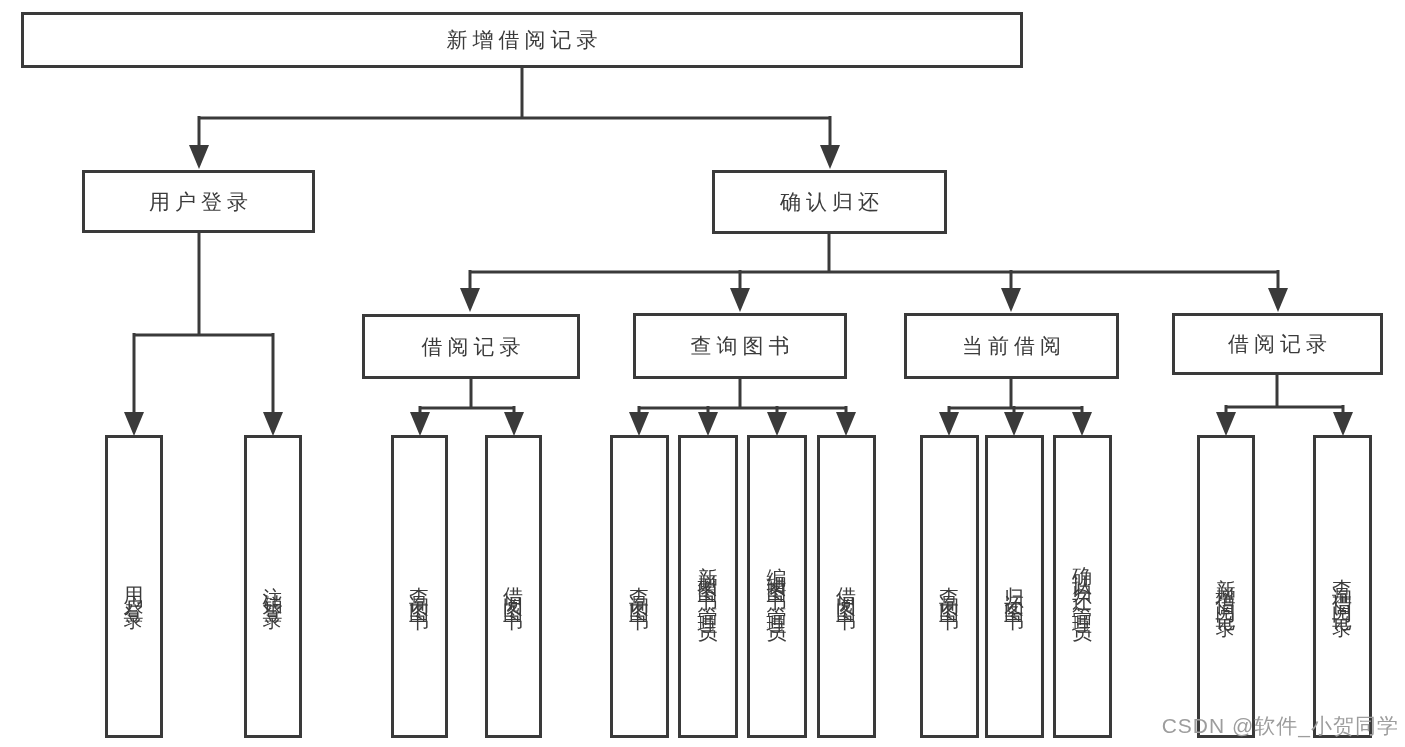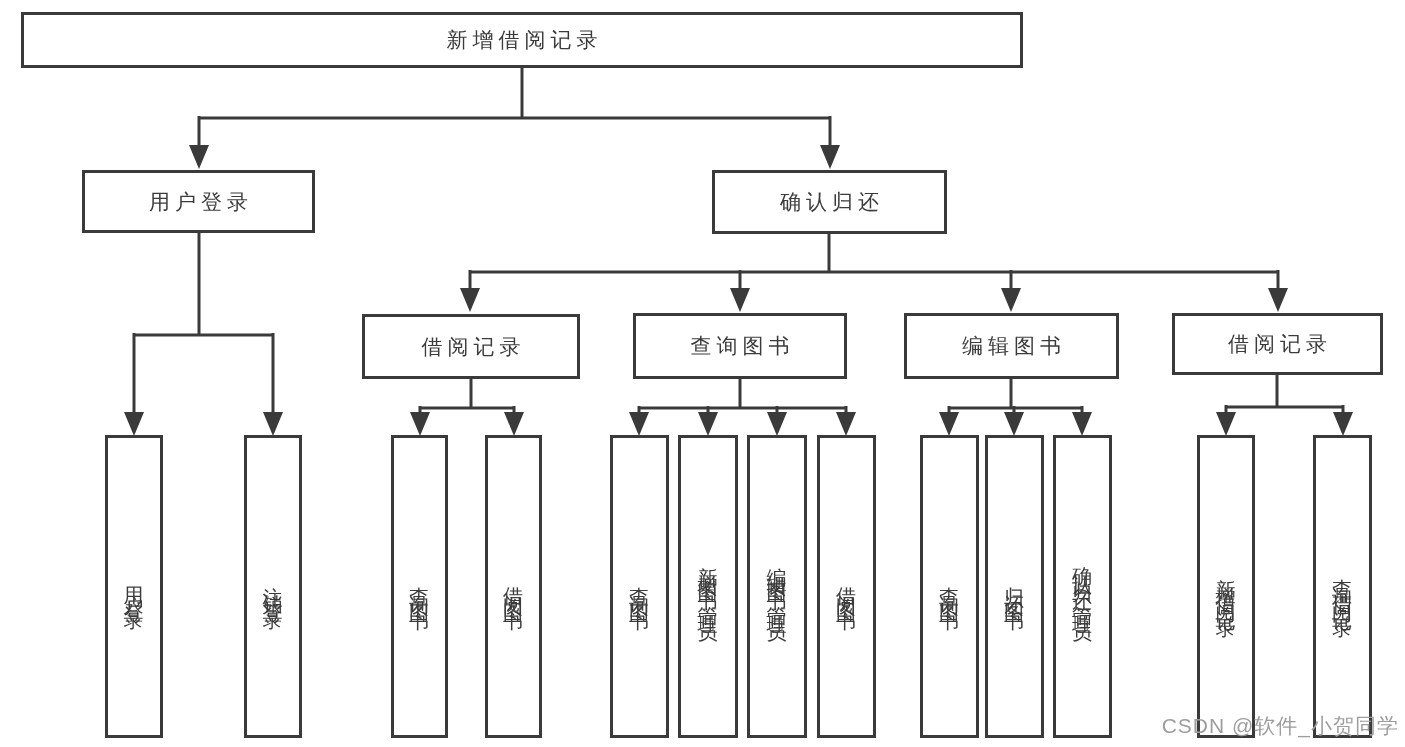--- a/index.html
+++ b/index.html
@@ -139,21 +139,21 @@
     </g>
   </svg>
 
   <div class="node h-node" style="left:21px; top:12px; width:1002px; height:56px;">新增借阅记录</div>
 
   <div class="node h-node" style="left:82px; top:170px; width:233px; height:63px;">用户登录</div>
   <div class="node h-node" style="left:712px; top:170px; width:235px; height:64px;">确认归还</div>
 
   <div class="node h-node" style="left:362px; top:314px; width:218px; height:65px;">借阅记录</div>
   <div class="node h-node" style="left:633px; top:313px; width:214px; height:66px;">查询图书</div>
-  <div class="node h-node" style="left:904px; top:313px; width:215px; height:66px;">编辑图书</div>
+  <div class="node h-node" style="left:904px; top:313px; width:215px; height:66px;">当前借阅</div>
   <div class="node h-node" style="left:1172px; top:313px; width:211px; height:62px;">借阅记录</div>
 
   <div class="node v-node" style="left:105px; top:435px; width:58px; height:303px;">用户登录</div>
   <div class="node v-node" style="left:244px; top:435px; width:58px; height:303px;">注销登录</div>
 
   <div class="node v-node" style="left:391px; top:435px; width:57px; height:303px;">查询图书</div>
   <div class="node v-node" style="left:485px; top:435px; width:57px; height:303px;">借阅图书</div>
 
   <div class="node v-node" style="left:610px; top:435px; width:59px; height:303px;">查询图书</div>
   <div class="node v-node" style="left:678px; top:435px; width:60px; height:303px;">新增图书（管理员）</div>

